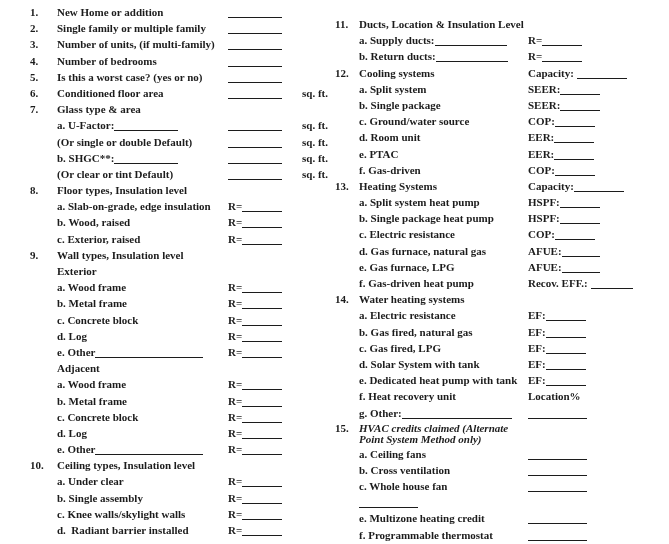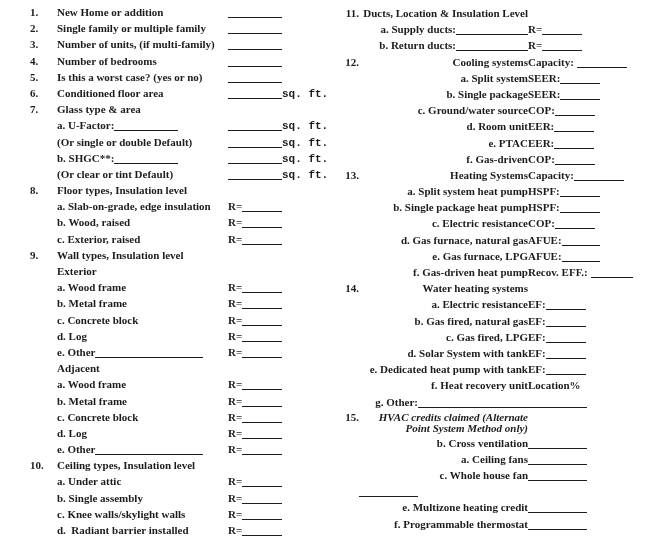--- a/index.html
+++ b/index.html
@@ -6,21 +6,21 @@
   html, body { margin:0; padding:0; }
   body {
     width:669px; height:544px; background:#ffffff;
     font-family:"Liberation Serif", serif;
     font-weight:bold; color:#1c1c1c;
     overflow:hidden;
   }
   .page { position:relative; width:669px; height:544px; background:#ffffff; overflow:hidden; }
   .col { position:absolute; top:0; }
   #left-col  { left:0;   top:4px; width:332px; }
-  #right-col { left:330px; top:5px; width:339px;text-align:right; }
+  #right-col { left:330px; top:16px; width:339px; }
 
   .r {
     display:flex; align-items:baseline;
     height:16.2px; line-height:16.2px;
     font-size:11px;
   }
   .r.wrap2 { height:auto; min-height:16.2px; line-height:11.5px; padding-top:2px; }
 
   .num { flex:none; white-space:pre; }
   #left-col  .r { padding-left:30px; }
@@ -33,21 +33,21 @@
   #right-col .label { width:169px; }
   .r.wrap2 .label, .r.wrap2 .label span { white-space:normal;font-style:italic; }
 
   .value { flex:none; white-space:pre; }
 
   .bline {
     display:inline-block; height:1px;
     border-bottom:1.6px solid #1c1c1c;
     position:relative; top:2px;
   }
-  .vsuffix { margin-left:0;font-family:Liberation Mono, monospace; }
+  .vsuffix { margin-left:20px; }
 </style>
 </head>
 <body>
 
 <div class="page">
   <div class="col" id="left-col">
       <div class="r">
         <span class="num">1.</span>
         <span class="label"><span>New Home or addition</span></span>
         <span class="value"><span class="bline" style="width: 54px;"></span></span>
@@ -187,21 +187,21 @@
         <span class="label"><span>e. Other</span><span class="bline" style="width: 108px;"></span></span>
         <span class="value"><span>R=</span><span class="bline" style="width: 40px;"></span></span>
       </div>
       <div class="r">
         <span class="num">10.</span>
         <span class="label"><span>Ceiling types, Insulation level</span></span>
         <span class="value"></span>
       </div>
       <div class="r">
         <span class="num"></span>
-        <span class="label"><span>a. Under attic</span></span>
+        <span class="label"><span>a. Under clear</span></span>
         <span class="value"><span>R=</span><span class="bline" style="width: 40px;"></span></span>
       </div>
       <div class="r">
         <span class="num"></span>
         <span class="label"><span>b. Single assembly</span></span>
         <span class="value"><span>R=</span><span class="bline" style="width: 40px;"></span></span>
       </div>
       <div class="r">
         <span class="num"></span>
         <span class="label"><span>c. Knee walls/skylight walls</span></span>
@@ -339,26 +339,26 @@
         <span class="label"><span>g. Other:</span><span class="bline" style="width: 110px;"></span></span>
         <span class="value"><span class="bline" style="width: 59px;"></span></span>
       </div>
       <div class="r wrap2">
         <span class="num">15.</span>
         <span class="label"><span>HVAC credits claimed (Alternate Point System Method only)</span></span>
         <span class="value"></span>
       </div>
       <div class="r">
         <span class="num"></span>
+        <span class="label"><span>a. Ceiling fans</span></span>
+        <span class="value"><span class="bline" style="width: 59px;"></span></span>
+      </div>
+      <div class="r">
+        <span class="num"></span>
         <span class="label"><span>b. Cross ventilation</span></span>
-        <span class="value"><span class="bline" style="width: 59px;"></span></span>
-      </div>
-      <div class="r">
-        <span class="num"></span>
-        <span class="label"><span>a. Ceiling fans</span></span>
         <span class="value"><span class="bline" style="width: 59px;"></span></span>
       </div>
       <div class="r">
         <span class="num"></span>
         <span class="label"><span>c. Whole house fan</span></span>
         <span class="value"><span class="bline" style="width: 59px;"></span></span>
       </div>
       <div class="r">
         <span class="num"></span>
         <span class="value"><span class="bline" style="width: 59px;"></span></span>

